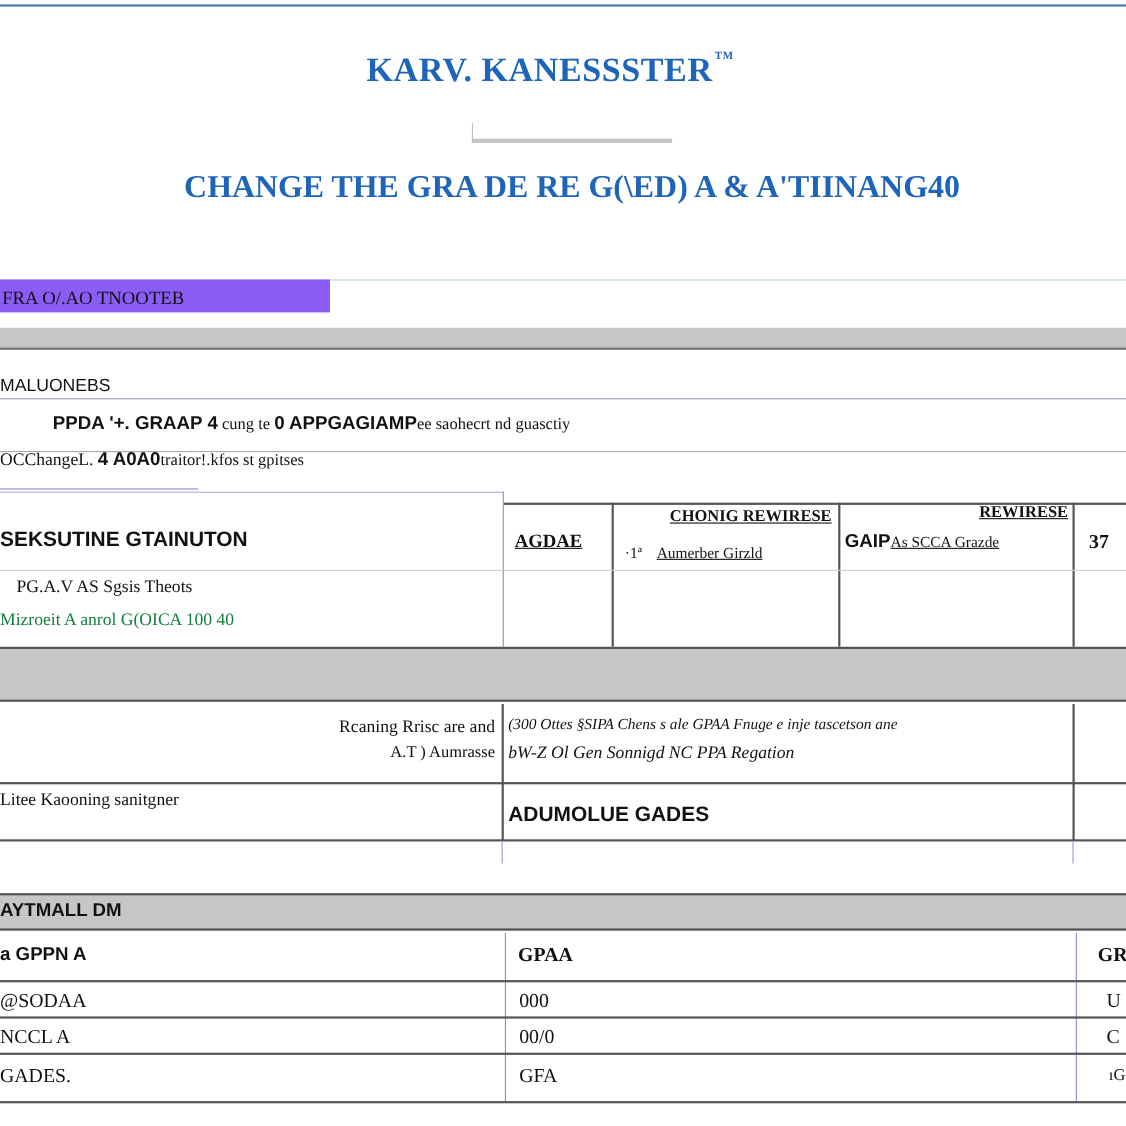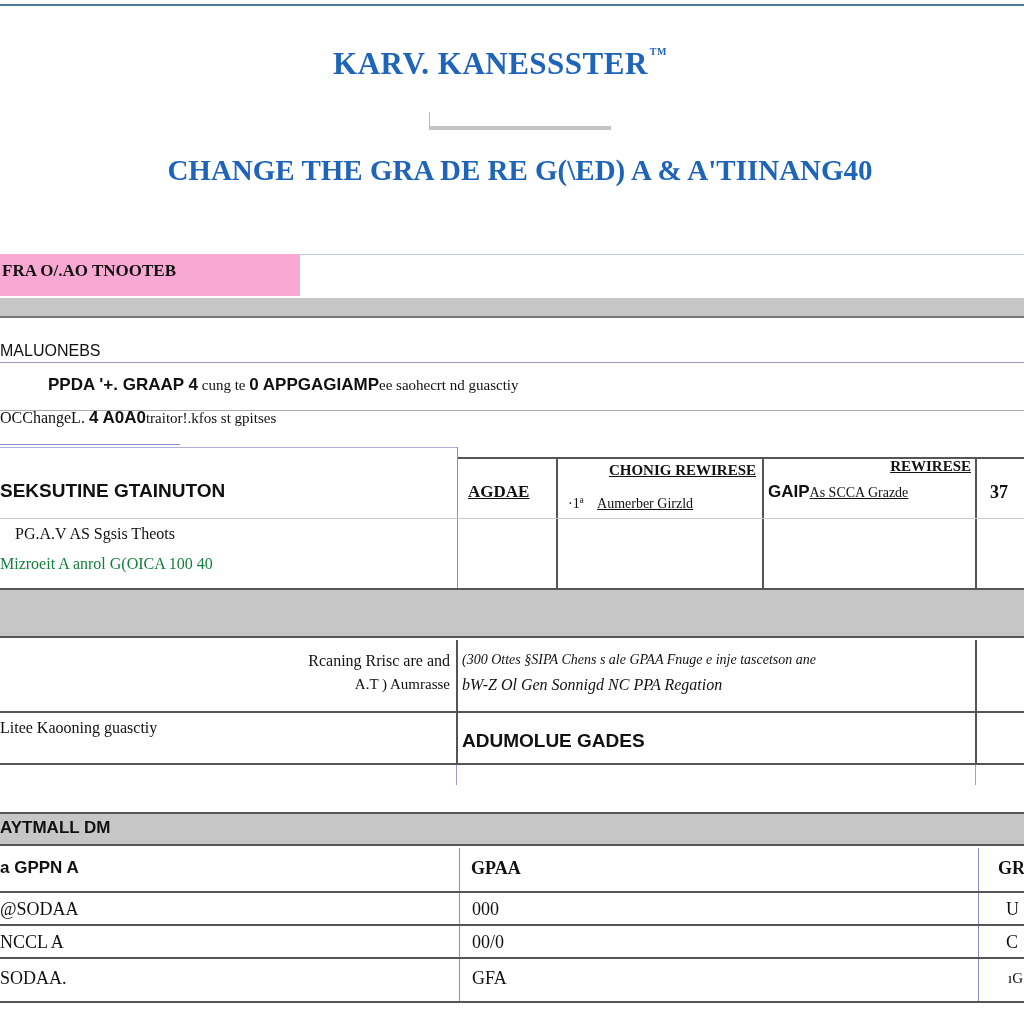--- a/index.html
+++ b/index.html
@@ -8,21 +8,21 @@
     .abs { position: absolute; }
 
     .top-rule { left: 0; top: 4px; width: 1024px; height: 2px; background: #4a7aa0; }
 
     .brand { left: 0; top: 46px; width: 1000px; text-align: center; font-size: 31px; font-weight: bold; color: #1e64b8; letter-spacing: 0.5px; }
     .brand .tm { font-size: 10px; vertical-align: top; margin-left: 2px; }
     .brand-rule { left: 429px; top: 112px; width: 182px; height: 18px; border-left: 1px solid #bbb; border-bottom: 4px solid #c4c4c4; }
 
     .doc-title { left: 0; top: 154px; width: 1040px; text-align: center; font-size: 29px; font-weight: bold; color: #1e64b8; }
 
-    .section-tab { left: 0; top: 254px; width: 300px; height: 42px; background: #f9a8d4; font-weight: bold; font-size: 17px; line-height: 34px; padding-left: 2px; color: #111; }
+    .section-tab { left: 0; top: 254px; width: 300px; height: 30px; background: #8b5cf6; font-weight: normal; font-size: 17px; line-height: 34px; padding-left: 2px; color: #111; }
     .tab-line { left: 300px; top: 254px; width: 724px; height: 1px; background: #b8cfe0; }
 
     .gray-band { left: 0; width: 1024px; background: #c6c6c6; }
     .band1 { top: 298px; height: 20px; border-bottom: 2px solid #777; }
 
     .line { background: #9a9ab8; height: 1px; }
     .line-dark { background: #555; height: 2px; }
     .vline { width: 1px; background: #aaa; }
     .vline-dark { width: 2px; background: #555; }
 
@@ -100,21 +100,21 @@
 <div class="abs line-dark" style="left:0; top:711px; width:1024px;"></div>
 <div class="abs line-dark" style="left:0; top:763px; width:1024px;"></div>
 <div class="abs vline" style="left:456px; top:765px; height:20px; background:#9a9ad8;"></div>
 <div class="abs vline" style="left:975px; top:765px; height:20px; background:#9a9ad8;"></div>
 
 <div class="abs txt right" style="left:0; top:652px; width:450px; font-size:16px;">Rcaning Rrisc are and</div>
 <div class="abs txt right" style="left:0; top:676px; width:450px; font-size:15px;">A.T ) Aumrasse</div>
 <div class="abs txt" style="left:462px; top:652px; font-size:14px; font-style:italic;">(300 Ottes §SIPA Chens s ale GPAA Fnuge e inje tascetson ane</div>
 <div class="abs txt" style="left:462px; top:676px; font-size:16px; font-style:italic;">bW-Z Ol Gen Sonnigd NC PPA Regation</div>
 
-<div class="abs txt" style="left:0; top:719px; font-size:16px;">Litee Kaooning guasctiy</div>
+<div class="abs txt" style="left:0; top:719px; font-size:16px;">Litee Kaooning sanitgner</div>
 <div class="abs txt bold sans" style="left:462px; top:730px; font-size:19px;">ADUMOLUE GADES</div>
 
 <div class="abs gray-band band3"></div>
 <div class="abs txt bold sans" style="left:0; top:818px; font-size:17px;">AYTMALL DM</div>
 
 <div class="abs vline" style="left:459px; top:848px; height:154px; background:#8a8ad0;"></div>
 <div class="abs vline" style="left:978px; top:848px; height:154px; background:#8a8ad0;"></div>
 <div class="abs line-dark" style="left:0; top:891px; width:1024px;"></div>
 <div class="abs line-dark" style="left:0; top:924px; width:1024px;"></div>
 <div class="abs line-dark" style="left:0; top:957px; width:1024px;"></div>
@@ -125,15 +125,15 @@
 <div class="abs txt bold" style="left:998px; top:858px; font-size:18px;">GR</div>
 
 <div class="abs txt" style="left:0; top:899px; font-size:18px;">@SODAA</div>
 <div class="abs txt" style="left:472px; top:899px; font-size:18px;">000</div>
 <div class="abs txt" style="left:1006px; top:899px; font-size:18px;">U</div>
 
 <div class="abs txt" style="left:0; top:932px; font-size:18px;">NCCL A</div>
 <div class="abs txt" style="left:472px; top:932px; font-size:18px;">00/0</div>
 <div class="abs txt" style="left:1006px; top:932px; font-size:18px;">C</div>
 
-<div class="abs txt" style="left:0; top:968px; font-size:18px;">SODAA.</div>
+<div class="abs txt" style="left:0; top:968px; font-size:18px;">GADES.</div>
 <div class="abs txt" style="left:472px; top:968px; font-size:18px;">GFA</div>
 <div class="abs txt" style="left:1008px; top:970px; font-size:15px;">ıG</div>
 
 </body></html>

